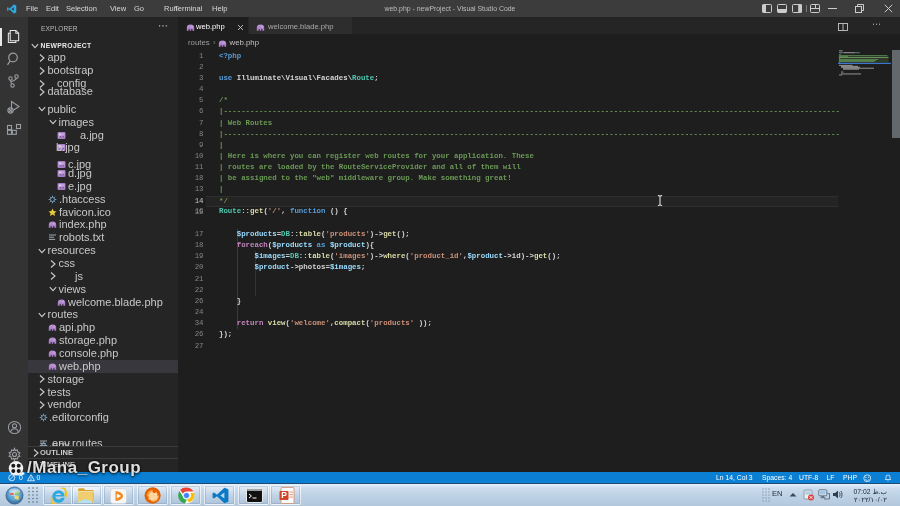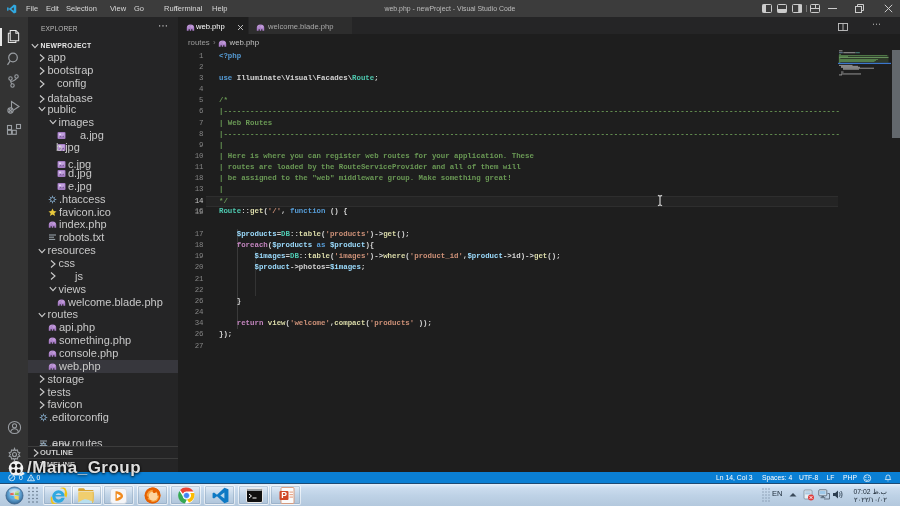--- a/index.html
+++ b/index.html
@@ -173,21 +173,21 @@
           <use href="#chevR"></use>
         </svg>
         <span class="lbl" style="left:19.5px">bootstrap</span>
       </div>
   <div class="trow" style="top:60.1px">
         <svg class="abs" style="left:8.5px;top:1.5px" width="10" height="10">
           <use href="#chevR"></use>
         </svg>
         <span class="lbl" style="left:29px">config</span>
       </div>
-  <div class="trow" style="top:75px">
+  <div class="trow" style="top:68px">
         <svg class="abs" style="left:8.5px;top:1.5px" width="10" height="10">
           <use href="#chevR"></use>
         </svg>
         <span class="lbl" style="left:19.5px">database</span>
       </div>
   <div class="trow" style="top:85.8px">
         <svg class="abs" style="left:8.5px;top:1.5px" width="10" height="10">
           <use href="#chevD"></use>
         </svg>
         <span class="lbl" style="left:19.5px">public</span>
@@ -291,21 +291,21 @@
   <div class="trow" style="top:304.2px">
         <svg class="abs" style="left:19.5px;top:2px" width="9" height="9">
           <use href="#icphp"></use>
         </svg>
         <span class="lbl" style="left:31px">api.php</span>
       </div>
   <div class="trow" style="top:317.1px">
         <svg class="abs" style="left:19.5px;top:2px" width="9" height="9">
           <use href="#icphp"></use>
         </svg>
-        <span class="lbl" style="left:31px">something.php</span>
+        <span class="lbl" style="left:31px">storage.php</span>
       </div>
   <div class="trow" style="top:329.9px">
         <svg class="abs" style="left:19.5px;top:2px" width="9" height="9">
           <use href="#icphp"></use>
         </svg>
         <span class="lbl" style="left:31px">console.php</span>
       </div>
   <div class="trow" style="top:342.8px;background:#37373d">
         <svg class="abs" style="left:19.5px;top:2px" width="9" height="9">
           <use href="#icphp"></use>
@@ -321,21 +321,21 @@
   <div class="trow" style="top:368.5px">
         <svg class="abs" style="left:8.5px;top:1.5px" width="10" height="10">
           <use href="#chevR"></use>
         </svg>
         <span class="lbl" style="left:19.5px">tests</span>
       </div>
   <div class="trow" style="top:381.3px">
         <svg class="abs" style="left:8.5px;top:1.5px" width="10" height="10">
           <use href="#chevR"></use>
         </svg>
-        <span class="lbl" style="left:19.5px">favicon</span>
+        <span class="lbl" style="left:19.5px">vendor</span>
       </div>
   <div class="trow" style="top:394.2px">
         <svg class="abs" style="left:10.5px;top:2px" width="9" height="9">
           <use href="#icgear"></use>
         </svg>
         <span class="lbl" style="left:21px">.editorconfig</span>
       </div>
   <div class="trow" style="top:422px">
         <svg class="abs" style="left:10.5px;top:2px" width="9" height="9">
           <use href="#icgear"></use>

